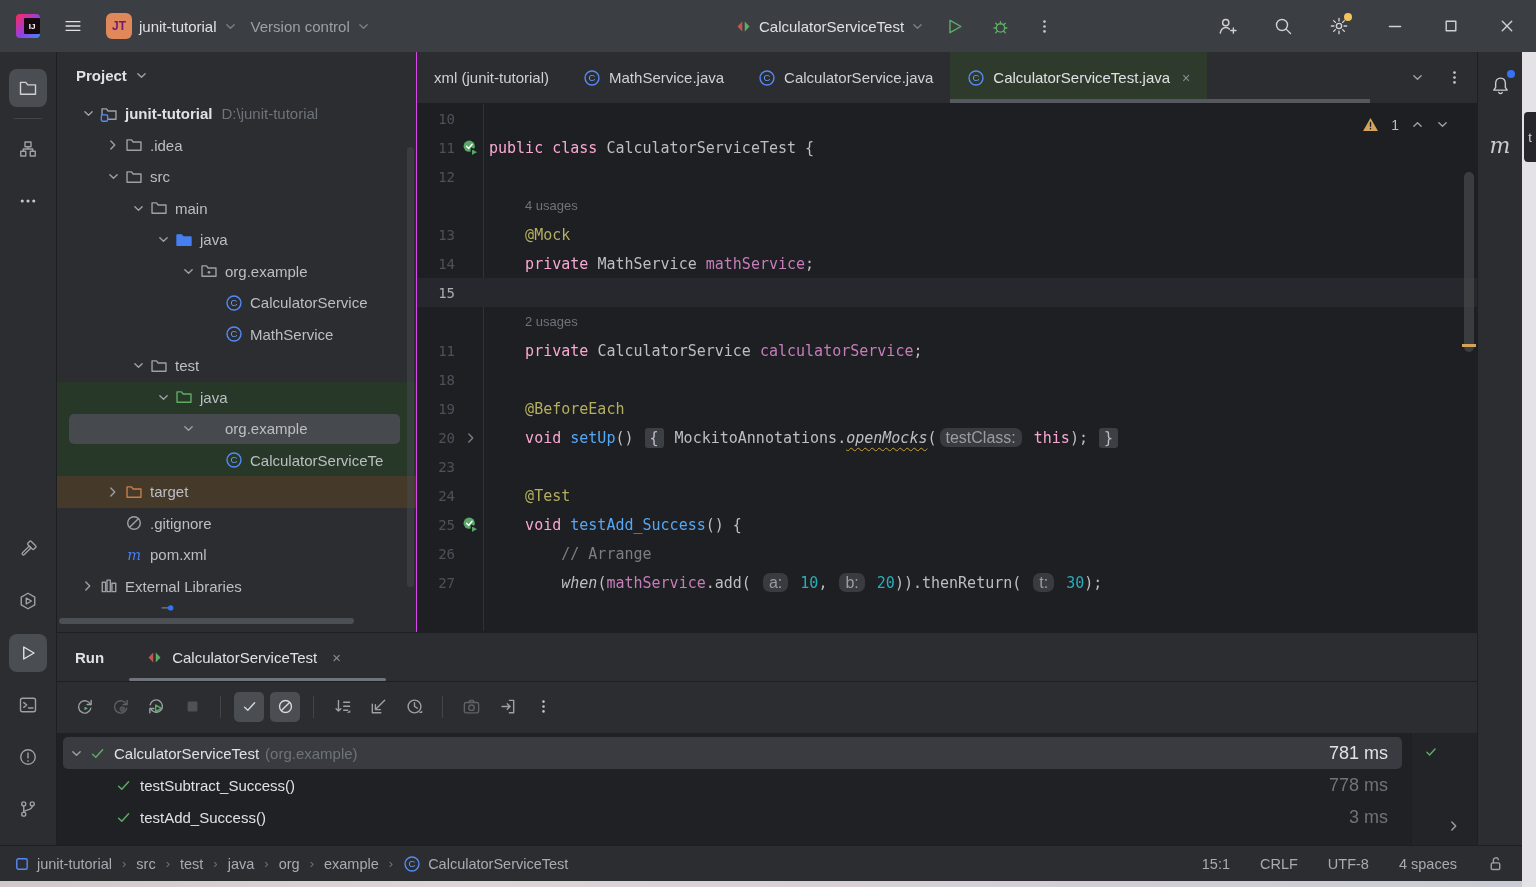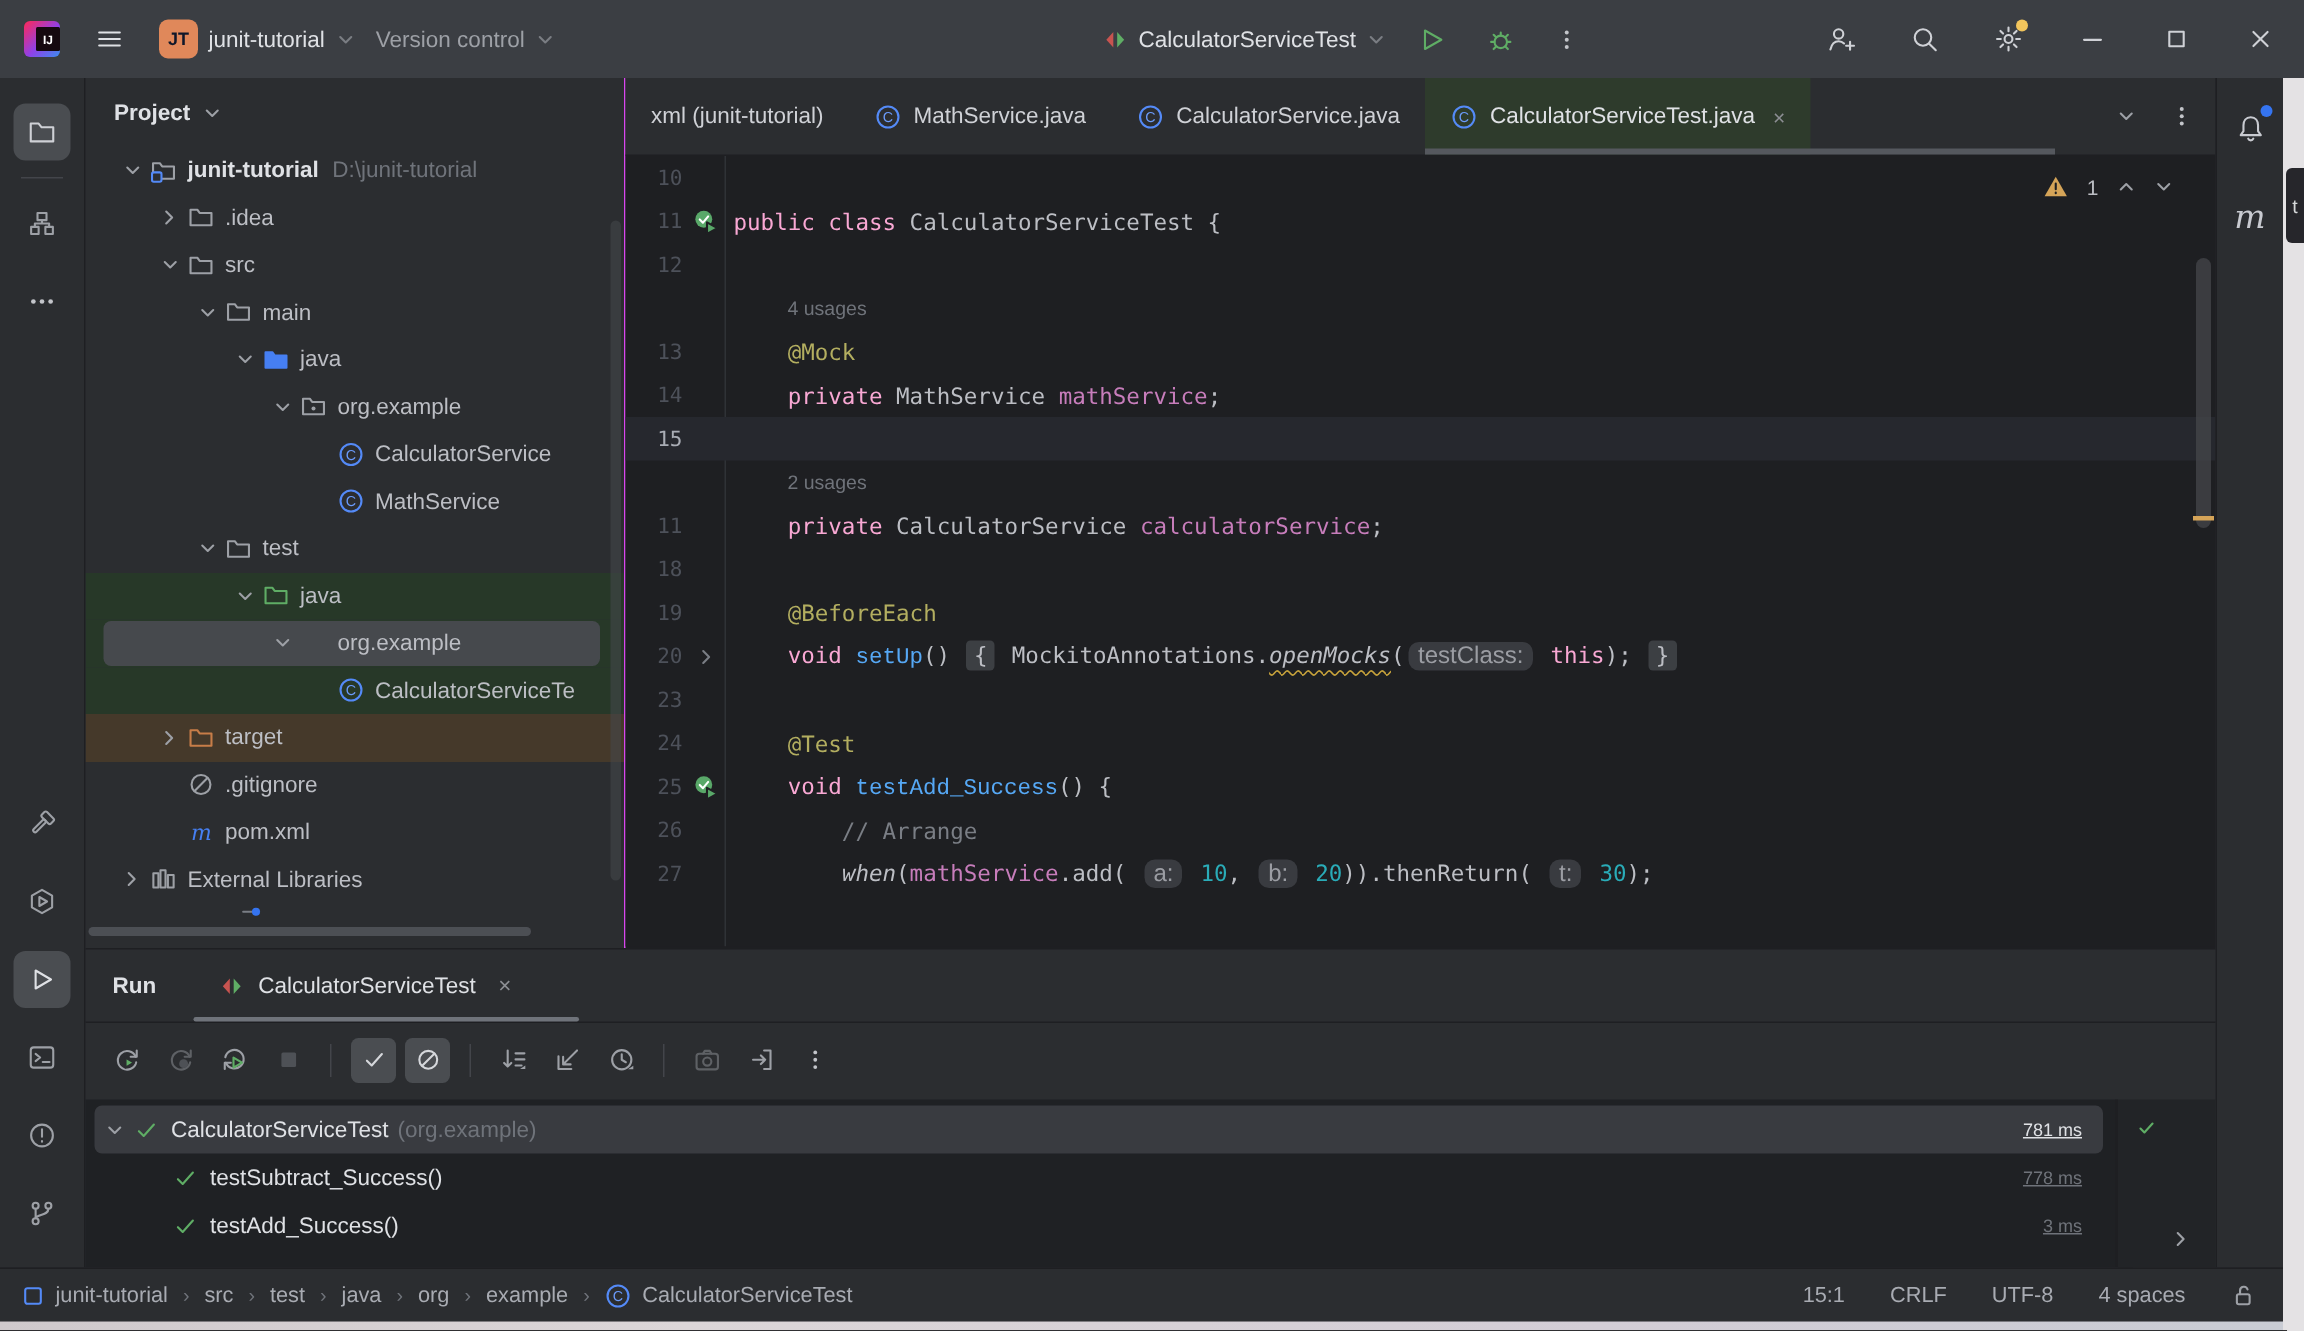--- a/index.html
+++ b/index.html
@@ -8,21 +8,21 @@
   .ic{display:inline-flex;align-items:center;justify-content:center;flex:0 0 auto;}
   .ic svg{display:block;}
   .ic svg *{stroke-width:1.4;vector-effect:non-scaling-stroke;}
   
   .titlebar{position:absolute;left:0;top:0;width:1536px;height:52px;background:#3b3e43;display:flex;align-items:center;}
   .tb-left{display:flex;align-items:center;gap:14px;padding-left:16px;flex:0 0 auto;}
   .tb-center{position:absolute;left:735px;top:0;height:52px;display:flex;align-items:center;gap:14px;}
   .tb-right{position:absolute;right:14px;top:0;height:52px;display:flex;align-items:center;gap:26px;}
   .idea-logo{width:24px;height:24px;border-radius:4px;background:linear-gradient(135deg,#fe2857,#8f41e9 55%,#3b8def);display:flex;align-items:center;justify-content:flex-end;}
   .idea-logo b{background:#15090f;color:#fff;font-size:8px;width:16px;height:16px;border-radius:1px;display:flex;align-items:center;justify-content:center;font-family:"Liberation Sans",sans-serif;}
-  .proj-badge{width:26px;height:26px;border-radius:6px;background:#e0885a;color:#0f172a;font-weight:bold;font-size:12px;display:flex;align-items:center;justify-content:center;}
+  .proj-badge{width:26px;height:26px;border-radius:6px;background:#e0885a;color:#701a75;font-weight:bold;font-size:12px;display:flex;align-items:center;justify-content:center;}
   .tb-item{display:flex;align-items:center;gap:7px;color:#dfe1e5;cursor:default;}
   .tb-item .cv{opacity:.65;}
   .muted{color:#9da0a6;}
   .dot-badge{position:absolute;width:8px;height:8px;border-radius:50%;}
   .rel{position:relative;}
   
   .leftstrip{position:absolute;left:0;top:52px;width:57px;height:793px;background:#2b2d30;border-right:1px solid #1e1f22;display:flex;flex-direction:column;align-items:center;padding:10px 0;}
   .strip-btn{width:38px;height:38px;border-radius:8px;display:flex;align-items:center;justify-content:center;margin:7px 0;}
   .strip-btn.active{background:#4a4d51;}
   .strip-div{width:28px;height:1px;background:#43454a;margin:4px 0;}
@@ -52,21 +52,21 @@
   .editor{position:relative;height:527px;background:#1e1f22;font-family:"DejaVu Sans Mono","Liberation Mono",monospace;font-size:15px;overflow:hidden;}
   .gutter-sep{position:absolute;left:66px;top:0;bottom:0;width:1px;background:#2f3236;}
   .code-line{height:29px;display:flex;align-items:center;position:relative;}
   .code-line.current{background:#26282e;}
   .lnum{width:38px;text-align:right;color:#4d515a;flex:0 0 auto;font-size:14px;}
   .code-line.current .lnum{color:#a9adb5;}
   .gico{width:32px;display:flex;justify-content:center;align-items:center;flex:0 0 auto;}
   .ctext{white-space:pre;padding-left:2px;}
   .inlay{color:#6f737a;font-family:"Liberation Sans",sans-serif;font-size:13px;padding-left:38px;}
   .tk-kw{color:#f9a8d4;text-align:center;} .tk-ann{color:#b3ae60;} .tk-pl{color:#bcbec4;}
-  .tk-fd{color:#c77dbb;} .tk-mt{color:#56a8f5;font-family:Liberation Mono, monospace;} .tk-nm{color:#2aacb8;} .tk-cm{color:#7a7e85;}
+  .tk-fd{color:#c77dbb;} .tk-mt{color:#56a8f5;} .tk-nm{color:#2aacb8;} .tk-cm{color:#7a7e85;}
   .tk-it{color:#bcbec4;font-style:italic;}
   .tk-warn{color:#bcbec4;font-style:italic;text-decoration:underline wavy #c8a33b 1px;text-underline-offset:4px;}
   .tk-chip{background:#3c3f43;border-radius:3px;padding:1px 5px;margin:0 2px;}
   .tk-hint{background:#393b40;border-radius:7px;padding:1px 6px;margin:0 3px;color:#9b9da3;font-size:16px;font-family:"Liberation Sans",sans-serif;}
   .inspect{position:absolute;right:28px;top:12px;display:flex;align-items:center;gap:12px;color:#bcbec4;font-family:"Liberation Sans",sans-serif;font-size:14px;}
   .ed-vscroll{position:absolute;right:3px;top:68px;width:10px;height:180px;background:#47494d;border-radius:5px;opacity:.7;}
   .caret-mark{position:absolute;right:1px;top:240px;width:14px;height:3px;background:#d5a458;}
   
   .rightstrip{position:absolute;left:1477px;top:52px;width:45px;height:793px;background:#2b2d30;border-left:1px solid #1e1f22;display:flex;flex-direction:column;align-items:center;padding-top:14px;gap:22px;}
   .maven-m{font-family:"DejaVu Serif","Liberation Serif",serif;font-style:italic;font-size:22px;color:#c8cad0;}
@@ -81,21 +81,21 @@
   .tbtn{width:30px;height:30px;border-radius:5px;display:flex;align-items:center;justify-content:center;}
   .tbtn.active{background:#4a4d51;}
   .tbtn.disabled{opacity:.45;}
   .vsep{width:1px;height:22px;background:#43454a;margin:0 7px;}
   .run-results{position:absolute;left:0;top:100px;width:1353px;bottom:0;background:#1f2124;padding-top:4px;}
   .rrow{height:32px;display:flex;align-items:center;position:relative;margin:0 8px 0 6px;}
   .rrow.sel{background:#393b40;border-radius:5px;}
   .rrow .cvslot{width:26px;display:flex;justify-content:center;}
   .rrow .nm{margin-left:8px;color:#dfe1e5;white-space:nowrap;}
   .rrow .sfx{margin-left:6px;color:#6f737a;}
-  .rrow .time{position:absolute;right:14px;color:#6f737a;font-size:12px;text-decoration:underline;}
+  .rrow .time{position:absolute;right:14px;color:#6f737a;font-size:18px;}
   .rrow.sel .time{color:#dfe1e5;}
   .rrow.child{padding-left:52px;}
   .run-console{position:absolute;left:1353px;top:100px;right:0;bottom:0;background:#222427;border-left:2px solid #1e1f22;}
   .console-mark{position:absolute;left:12px;top:12px;}
   .console-expand{position:absolute;right:16px;bottom:12px;}
   .results-vscroll{position:absolute;left:1355px;top:128px;width:10px;height:85px;background:#141517;}
   
   .statusbar{position:absolute;left:0;top:845px;width:1522px;height:36px;background:#2b2d30;border-top:1px solid #1e1f22;display:flex;align-items:center;color:#a8abb2;font-size:14.5px;}
   .crumbs{display:flex;align-items:center;gap:10px;padding-left:14px;}
   .crumb{display:flex;align-items:center;gap:7px;}

